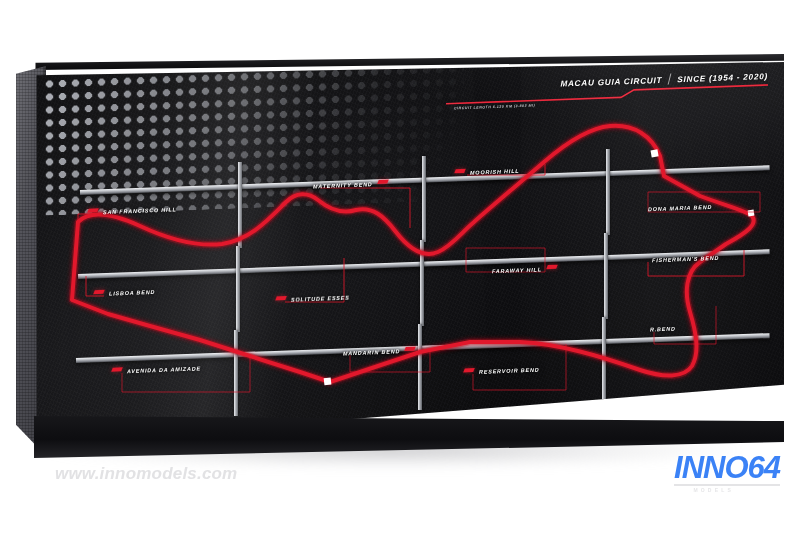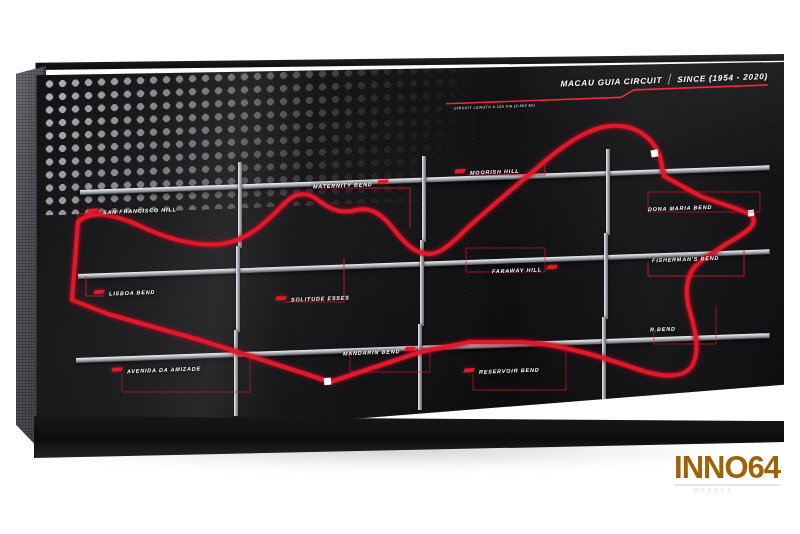--- a/index.html
+++ b/index.html
@@ -158,21 +158,21 @@
   
   .watermark{
     position:absolute;left:55px;top:464px;
     color:#e2e2e4;font-size:17px;font-weight:bold;font-style:italic;
     letter-spacing:.2px;user-select:none;
   }
   .logo{
     position:absolute;right:20px;top:452px;text-align:right;user-select:none;
   }
   .logo .lg{
-    color:#a16207;font-size:31px;font-weight:bold;
+    color:#3b82f6;font-size:31px;font-weight:bold;font-style:italic;
     letter-spacing:-1px;line-height:1;
   }
   .logo .sub{
     color:#e6e6e8;font-size:5px;font-weight:bold;letter-spacing:3.2px;
     margin-top:1px;padding-right:46px;
   }
   .logo .ul{
     height:2px;background:#e4e4e6;margin-top:1px;
   }
 </style>
@@ -356,20 +356,21 @@
   <div class="corner" style="left:343px;top:340px;">
     <span class="nm">MANDARIN BEND</span><span class="tick" style="margin-left:5px;margin-right:0;"></span>
   </div>
   <div class="corner" style="left:464px;top:359px;">
     <span class="tick"></span><span class="nm">RESERVOIR BEND</span>
   </div>
   <div class="corner" style="left:650px;top:317px;">
     <span class="nm">R.BEND</span>
   </div>
 
+  <div class="watermark">www.innomodels.com</div>
 
   <div class="logo">
     <div class="lg"><span>INNO</span><span>64</span></div>
     <div class="ul"></div>
     <div class="sub">MODELS</div>
   </div>
 
 </div>
 
 </body></html>

